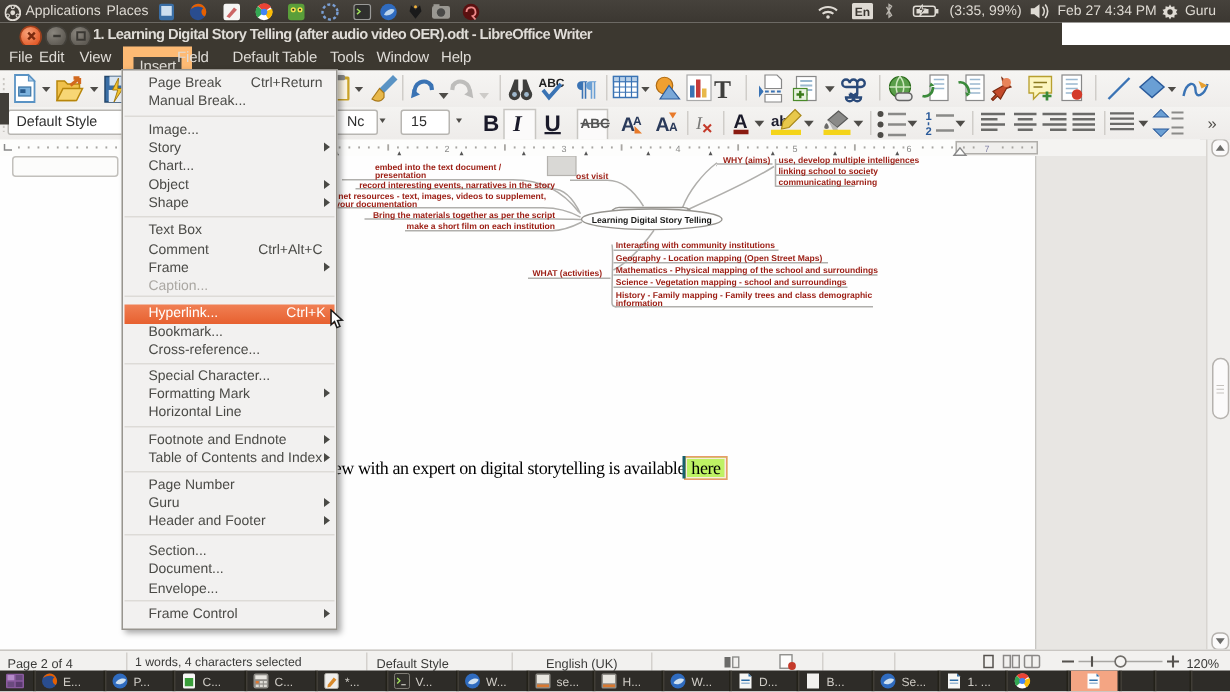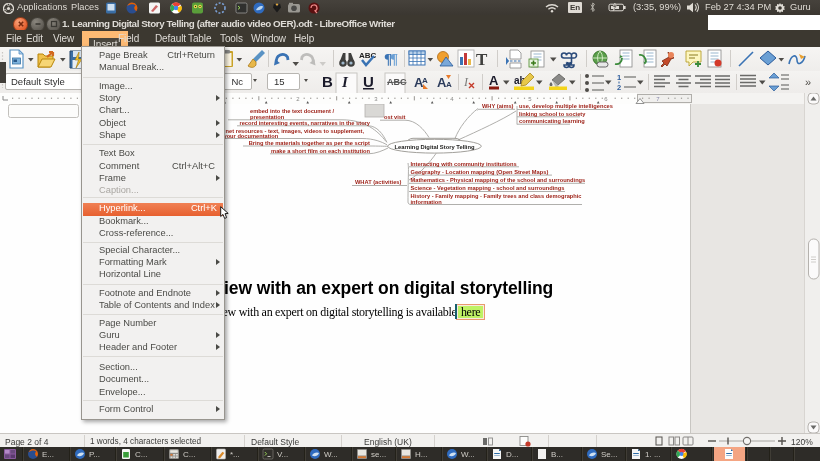--- a/index.html
+++ b/index.html
@@ -574,21 +574,20 @@
       <text x="355" y="80.3">WHAT (activities)</text>
       <text x="410.5" y="61.5">Interacting with community institutions</text>
       <text x="410.5" y="69.8">Geography - Location mapping (Open Street Maps)</text>
       <text x="410.5" y="78">Mathematics - Physical mapping of the school and surroundings</text>
       <text x="410.5" y="86.2">Science - Vegetation mapping - school and surroundings</text>
       <text x="410.5" y="94.4">History - Family mapping - Family trees and class demographic</text>
       <text x="410.5" y="100">information</text>
     </g>
   </svg>
 
-  <div class="ab" style="left:224px;top:278px;font-size:17.5px;letter-spacing:-0.08px;font-weight:bold;color:#000;font-family:'Liberation Sans',sans-serif;white-space:nowrap">iew with an expert on digital storytelling</div>
 
   <div class="ab" style="left:222.5px;top:304.5px;font-size:12px;letter-spacing:-0.28px;color:#000;font-family:'Liberation Serif',serif;white-space:nowrap">ew with an expert on digital storytelling is available <span style="background:#bef264;border:1px solid #e89a6d;padding:0 3.5px;margin-left:-3px;box-shadow:inset 0 0 0 1px #faeadd;">here</span></div>
   <div class="ab" style="left:455px;top:304px;width:2px;height:15px;background:#17606e"></div>
 
   <div id="vsc" class="ab">
     <svg class="ab" style="left:0;top:0" width="16" height="340" viewBox="0 0 16 340">
       <rect x="3" y="0" width="11" height="11" rx="4" fill="#fbfafa" stroke="#b5b2ae" stroke-width="1"></rect>
       <path d="M8.5 3.5l3 4h-6z" fill="#6a6a68"></path>
       <rect x="3.5" y="146" width="10.5" height="40" rx="5" fill="#fbfafa" stroke="#b5b2ae" stroke-width="1"></rect>
       <path d="M6 164h5M6 166.5h5M6 169h5" stroke="#c5c2be" stroke-width="0.8"></path>
@@ -678,21 +677,21 @@
     <div class="it" style="top:269.7px">Page Number</div>
     <div class="it" style="top:281.9px">Guru</div>
       <div class="arr" style="top:284.9px"></div>
     <div class="it" style="top:294.2px">Header and Footer</div>
       <div class="arr" style="top:297.2px"></div>
     <div class="msep" style="top:308.8px"></div>
     <div class="it" style="top:314px">Section...</div>
     <div class="it" style="top:326.2px">Document...</div>
     <div class="it" style="top:338.5px">Envelope...</div>
     <div class="msep" style="top:353.3px"></div>
-    <div class="it" style="top:356.3px">Form Control</div>
+    <div class="it" style="top:356.3px">Frame Control</div>
       <div class="arr" style="top:359.3px"></div>
   </div>
 
   <svg class="ab" style="left:219.5px;top:205.5px" width="10" height="14" viewBox="0 0 10 14">
       <path d="M0.7 0.7 L0.7 10.5 L3 8.4 L4.6 12.4 L6.6 11.6 L5 7.7 L8.2 7.4 Z" fill="#fff" stroke="#1a1a1a" stroke-width="1"></path>
     </svg>
 
   <div id="task" class="ab">
     <svg class="ab" style="left:4px;top:2px" width="12" height="10" viewBox="0 0 12 10">
         <rect width="12" height="10" rx="1" fill="#8a5a9e"></rect>

